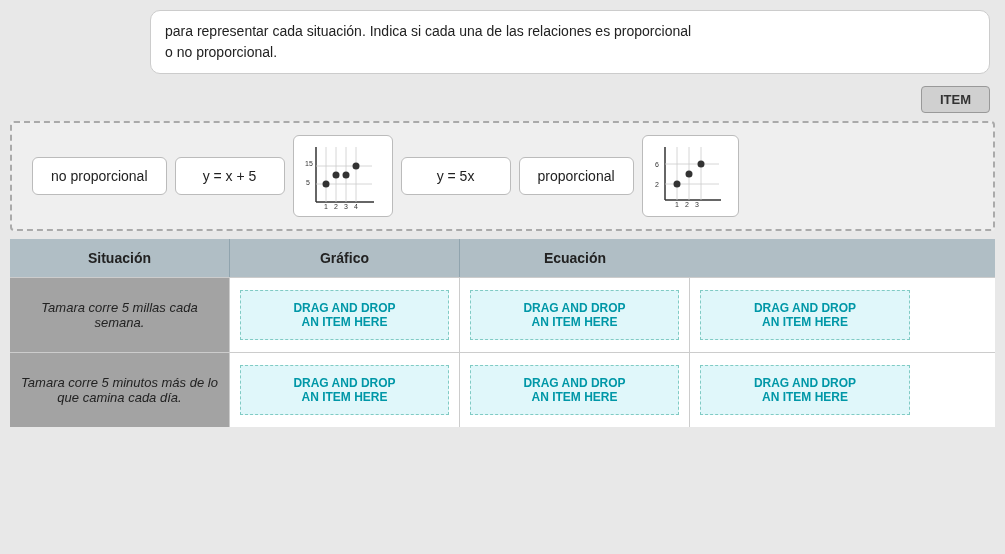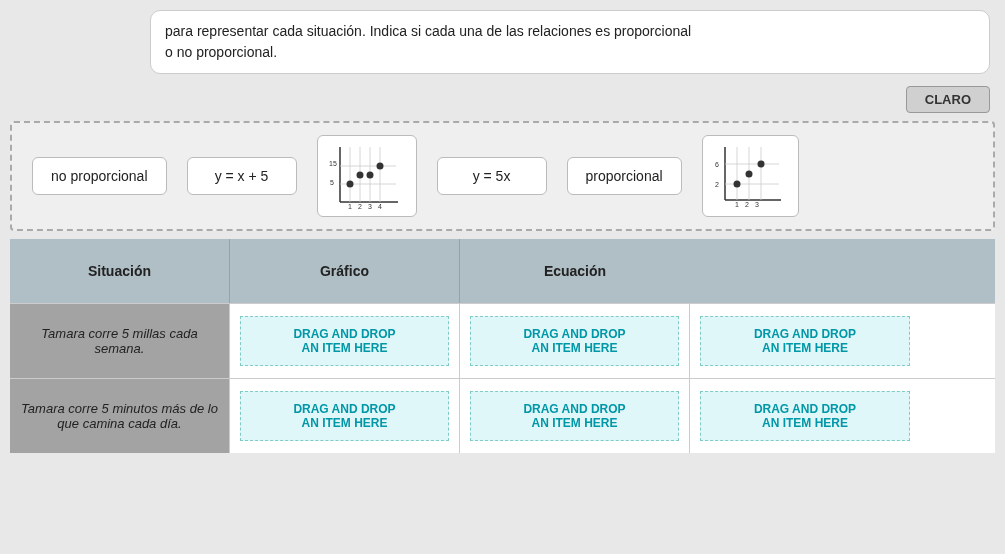--- a/index.html
+++ b/index.html
@@ -51,21 +51,21 @@
       color: #333;
     }
 
     .drag-items-area {
       border: 2px dashed #aaa;
       border-radius: 4px;
       margin: 0 10px 8px 10px;
       padding: 12px 20px;
       display: flex;
       align-items: center;
-      gap: 20px;
+      gap: 8px;
       background: #efefef;
     }
 
     .drag-item {
       background: white;
       border: 1px solid #bbb;
       border-radius: 6px;
       padding: 10px 18px;
       font-size: 14px;
       color: #222;
@@ -93,21 +93,21 @@
       background: white;
     }
 
     .table-header {
       display: grid;
       grid-template-columns: 220px 230px 230px 230px;
       background: #b0bec5;
     }
 
     .table-header-cell {
-      padding: 24px 10px;
+      padding: 11px 10px;
       font-size: 14px;
       font-weight: bold;
       color: #222;
       text-align: center;
       border-right: 1px solid #90a4ae;
     }
 
     .table-header-cell:last-child { border-right: none; }
 
     .table-row {
@@ -154,21 +154,21 @@
   </style>
 </head>
 <body>
 
 <div class="top-instruction">
   <span>para representar cada situación. Indica si cada una de las relaciones es proporcional</span><br>
   <span>o no proporcional.</span>
 </div>
 
 <div class="button-row">
-  <button class="btn-claro">CLARO</button>
+  <button class="btn-claro">ITEM</button>
 </div>
 
 <div class="drag-items-area">
 
   <div class="drag-item">
     <span>no proporcional</span>
   </div>
 
   <div class="drag-item">
     <span>y = x + 5</span>

